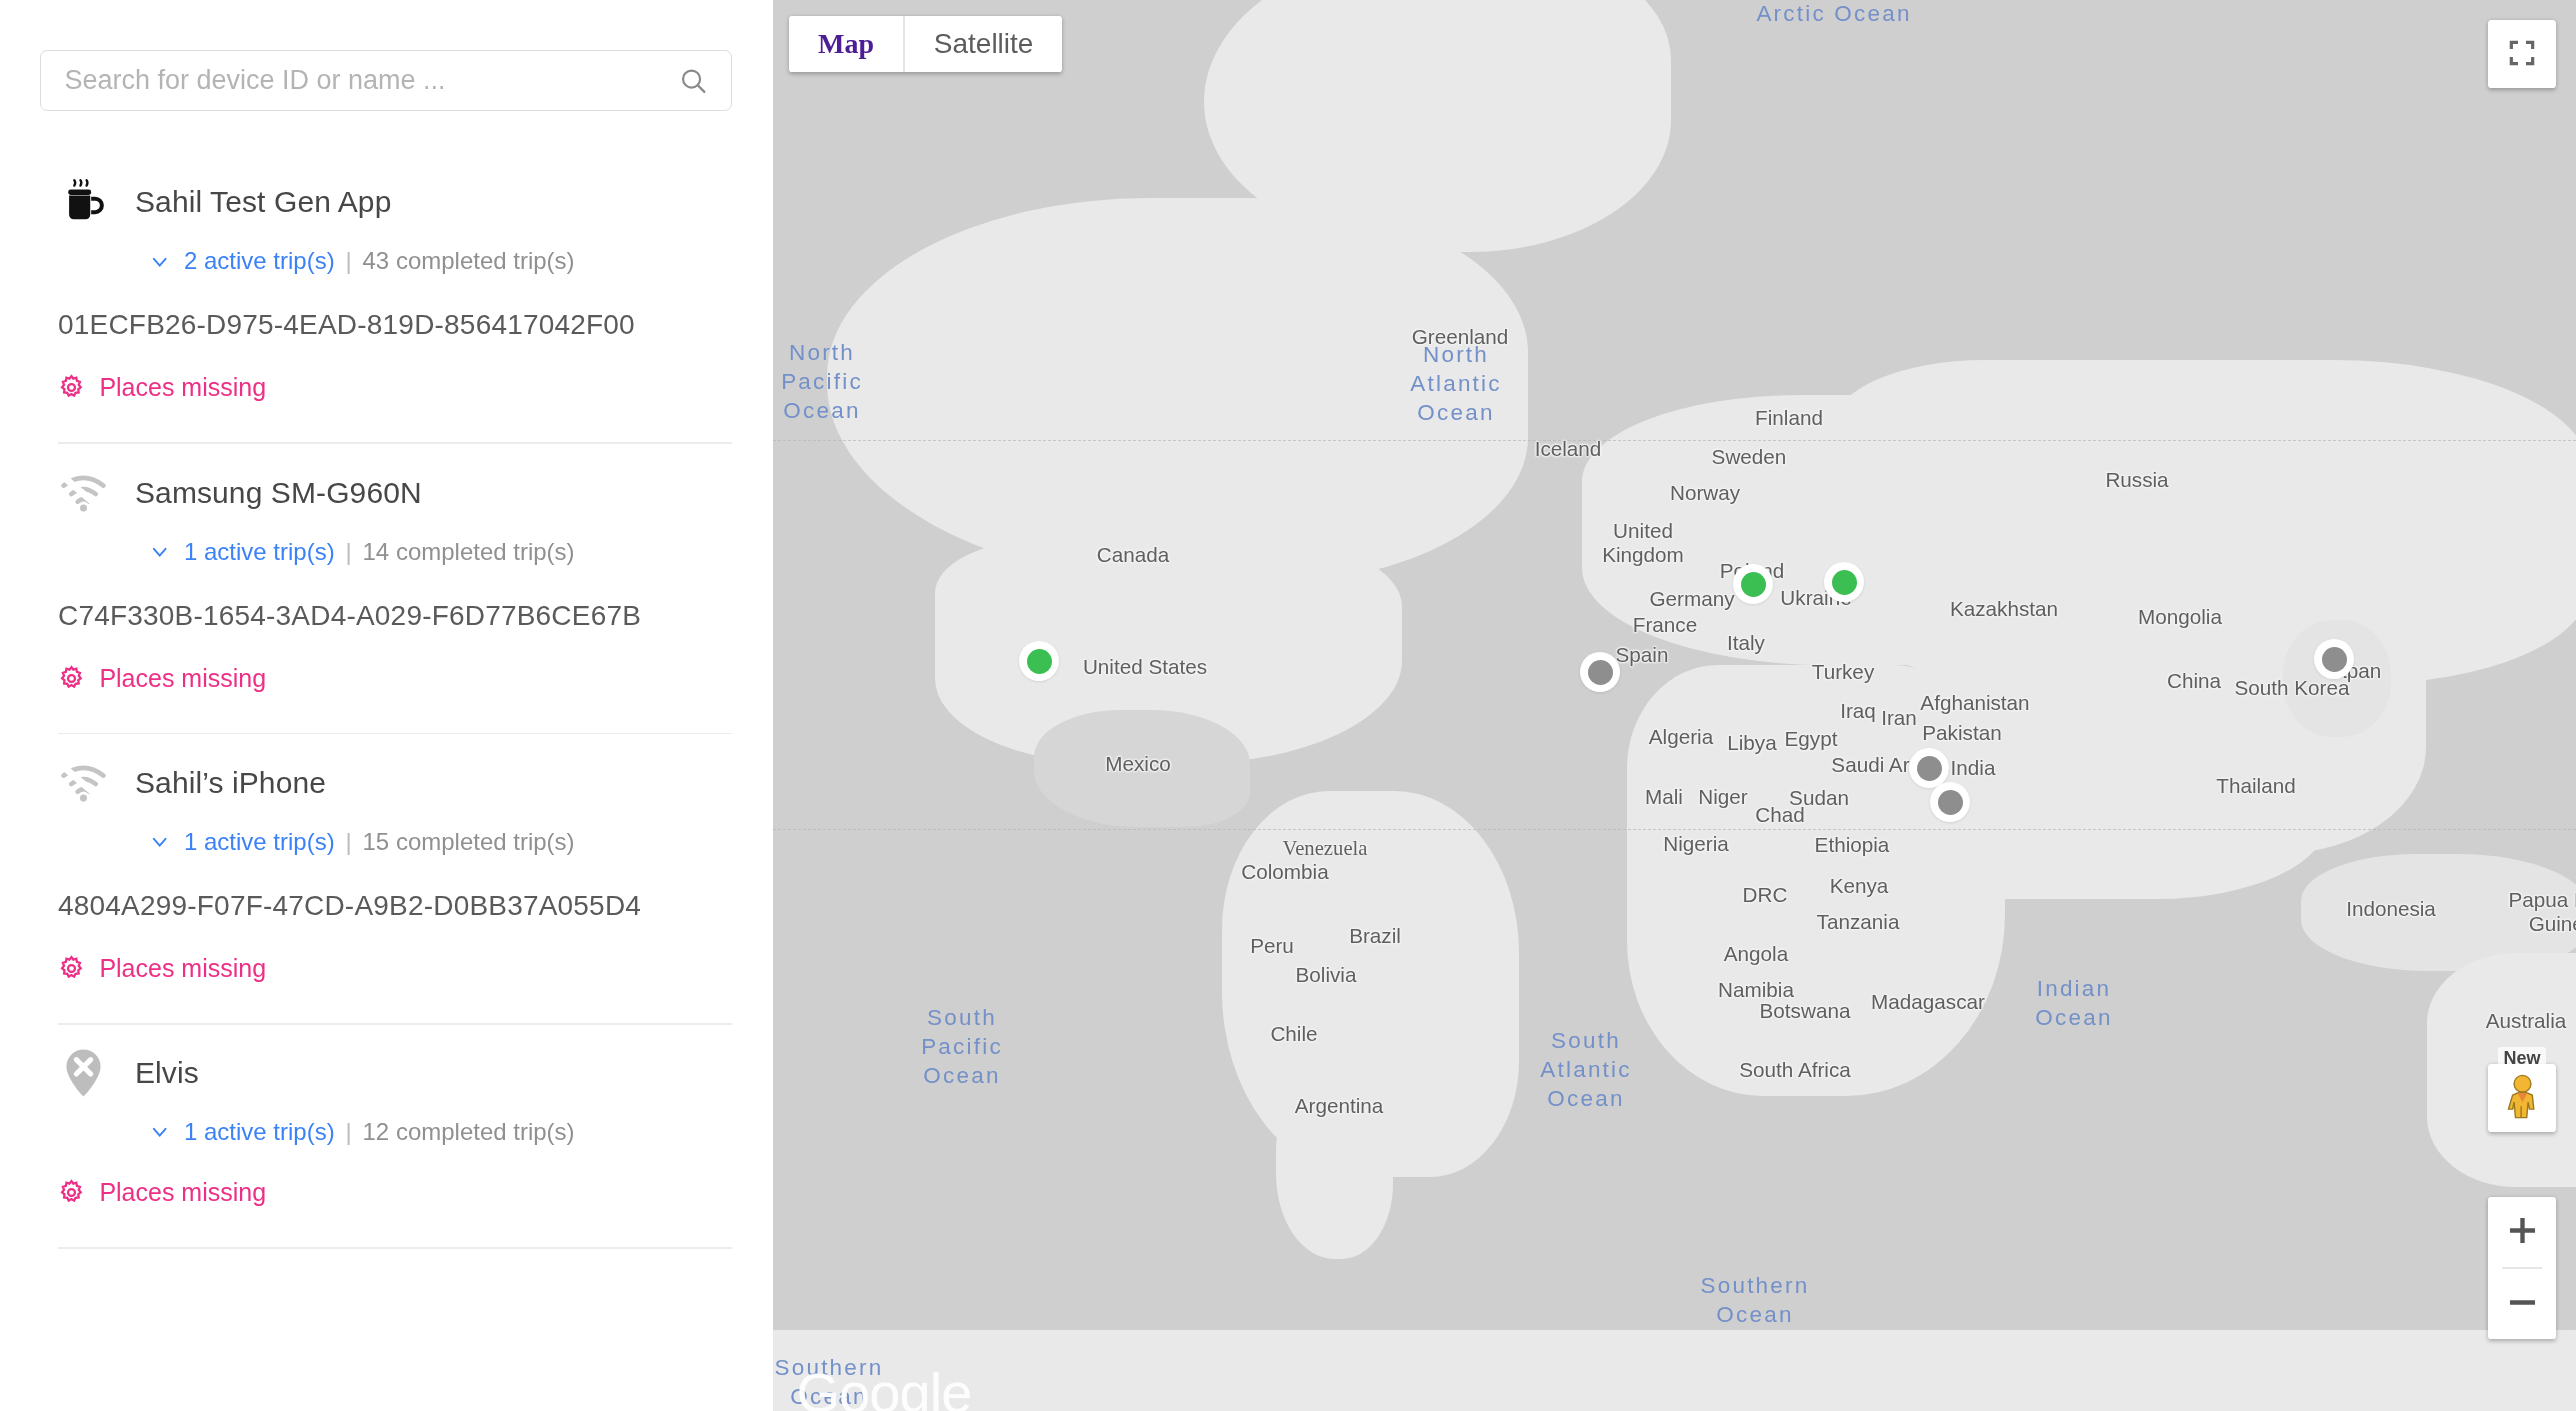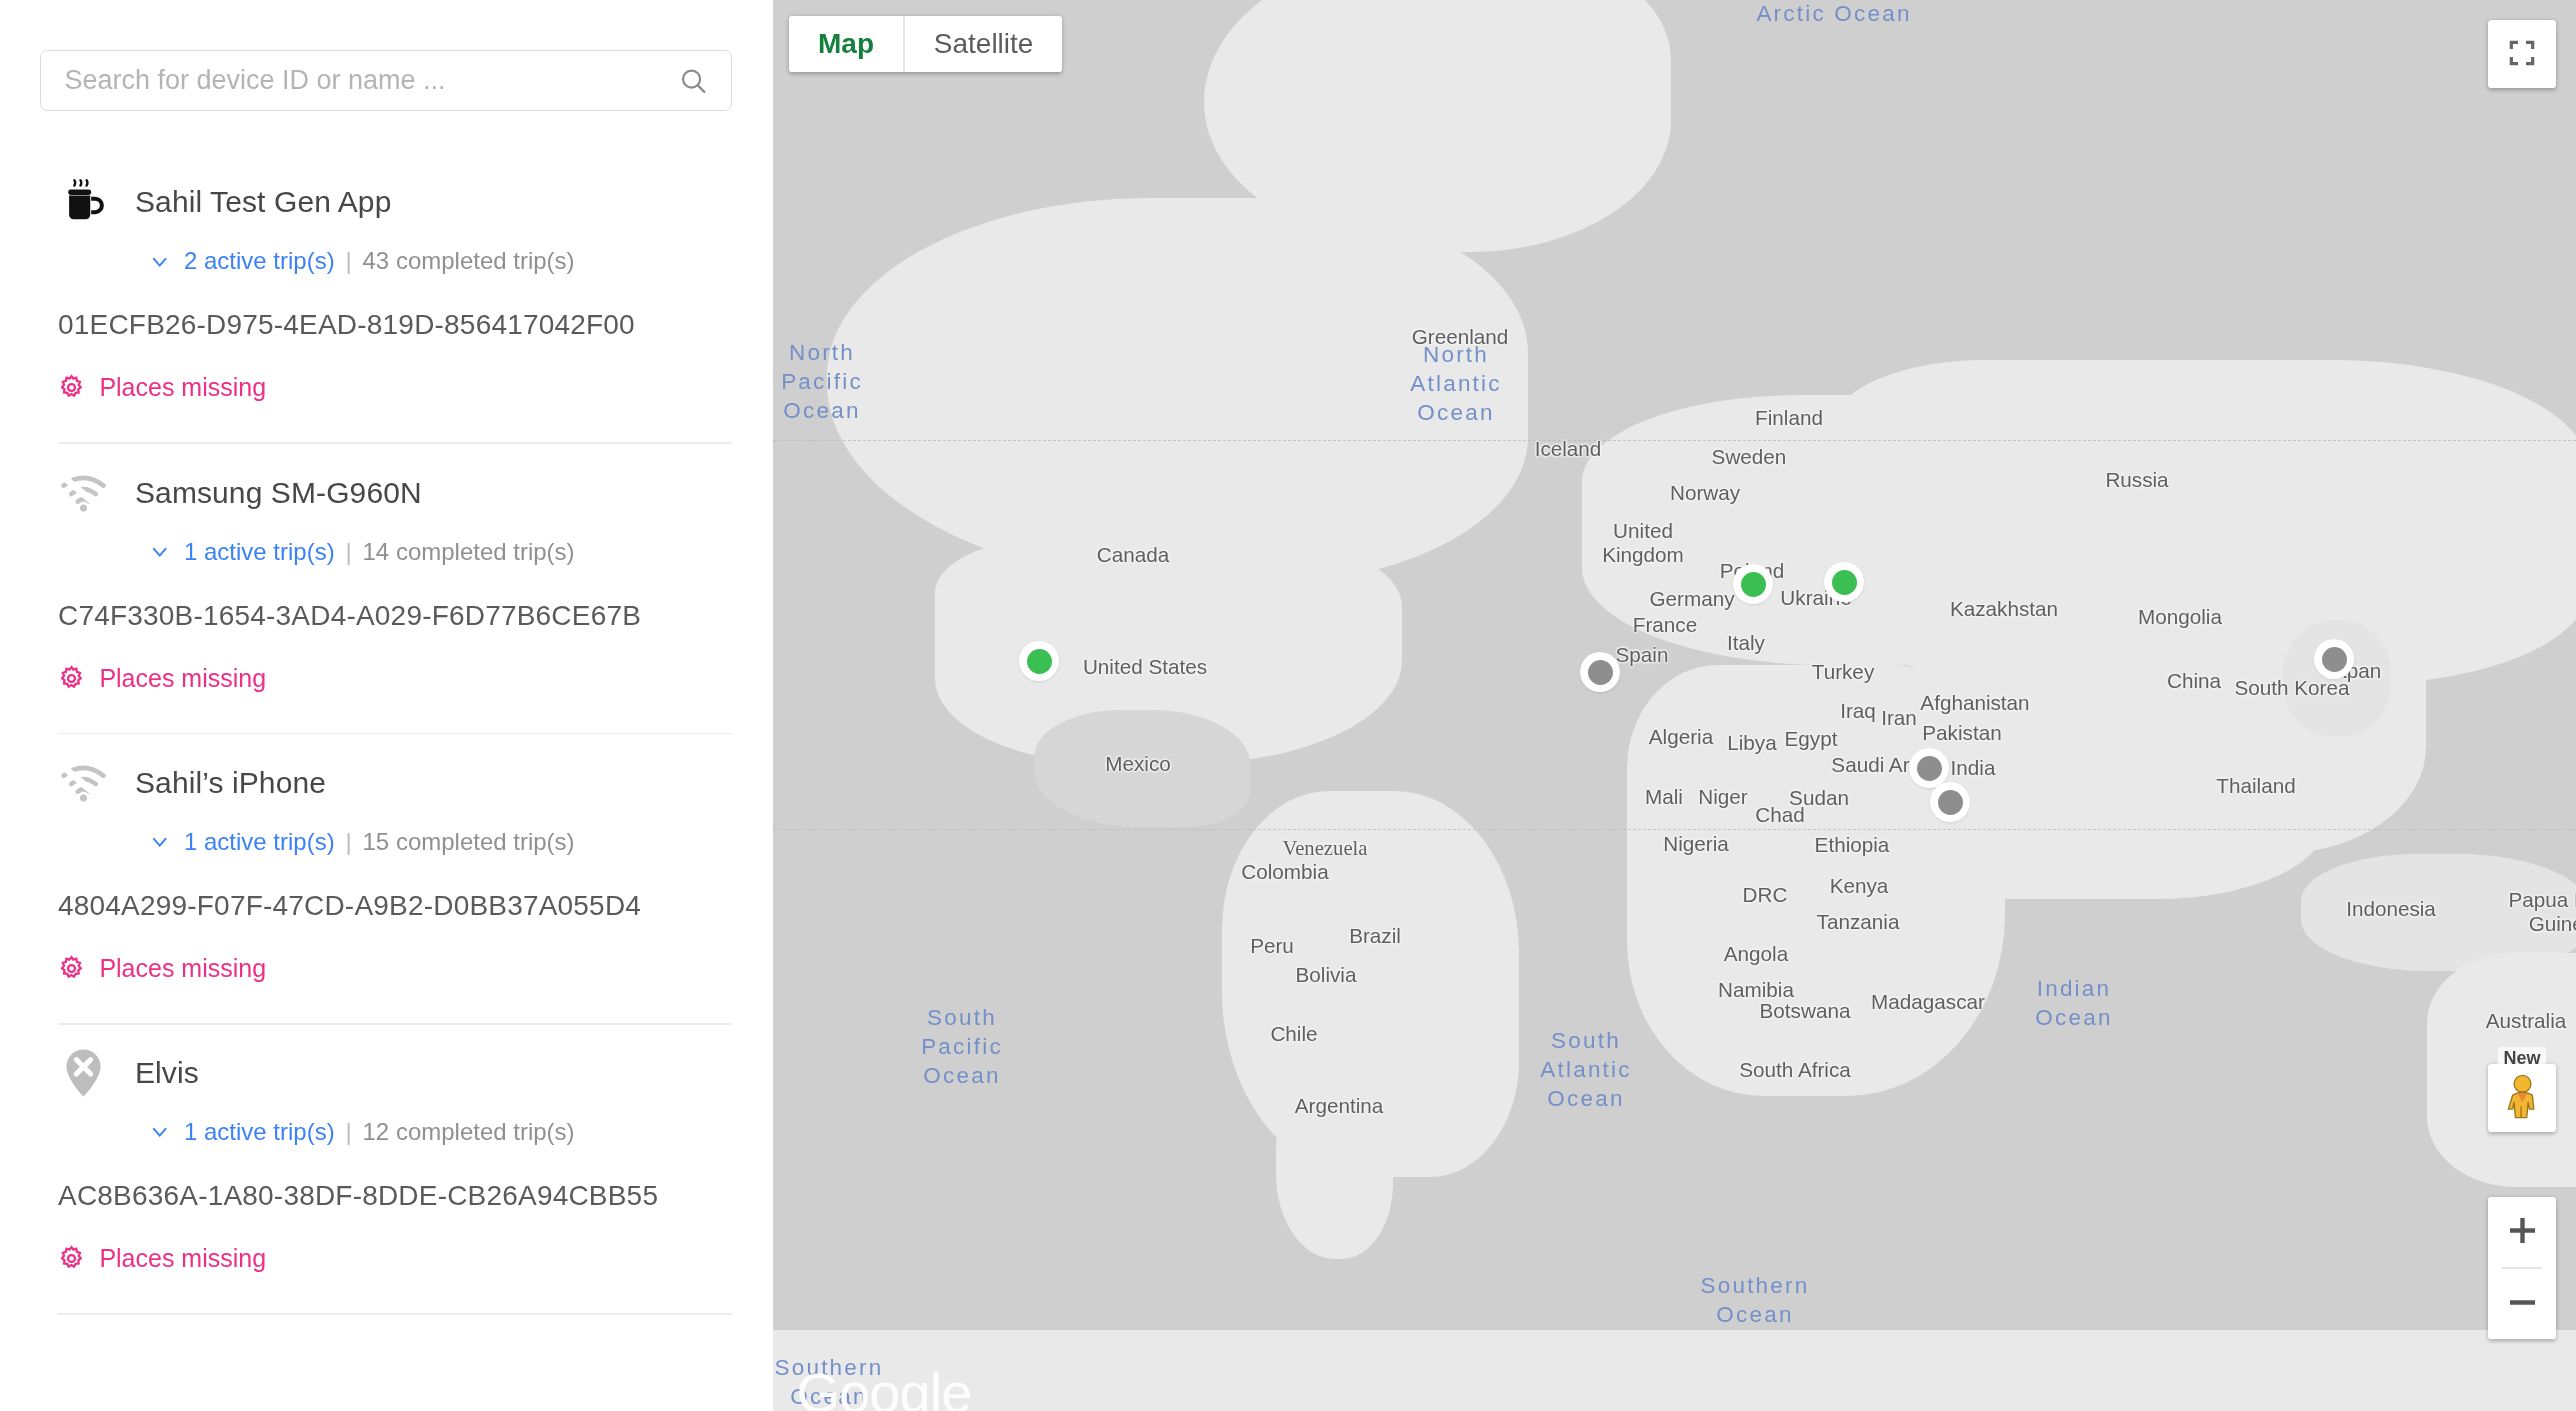--- a/index.html
+++ b/index.html
@@ -191,21 +191,21 @@
   }
   .maptype button {
     border: 0;
     background: #fff;
     font-family: "Liberation Sans", sans-serif;
     font-size: 28px;
     padding: 0 29px;
     cursor: pointer;
     color: #5c5c5c;
   }
-  .maptype button.active { color: #15803d; font-weight: bold; }
+  .maptype button.active { color: #4c1d95; font-weight: bold; font-family: Liberation Serif, serif; }
   .maptype .mt-divider { width: 1.8px; background: #e6e6e6; }
 
   .fullscreen-btn {
     position: absolute;
     top: 20px; right: 20px;
     width: 68px; height: 68px;
     background: #fff;
     border-radius: 3.6px;
     box-shadow: 0 1.8px 4.5px rgba(0,0,0,.28);
     display: flex; align-items: center; justify-content: center;
@@ -411,21 +411,20 @@
      <div class="trip-row">
        <span class="chevron">
          <svg width="23.4" height="23.4" viewBox="0 0 24 24" fill="none" stroke="#3b82f6" stroke-width="2" stroke-linecap="round">
            <polyline points="6,9 12,16 18,9"></polyline>
          </svg>
        </span>
        <span class="trip-active">1 active trip(s)</span>
        <span class="trip-sep">|</span>
        <span class="trip-completed">12 completed trip(s)</span>
      </div>
-     <div class="device-id">AC8B636A-1A80-38DF-8DDE-CB26A94CBB55</div>
      <div class="places-row">
        <span class="gear-icon">
               <svg width="27" height="27" viewBox="0 0 24 24" fill="none" stroke="#ed2f86" stroke-width="2">
       <circle cx="12" cy="12" r="3.1"></circle>
       <path d="M12 1.8 l1.6 2.3 2.7 -.8 .5 2.8 2.7 .9 -1.1 2.6 1.8 2.2 -2.2 1.8 .4 2.8 -2.8 .3 -1.3 2.5 -2.4 -1.4 -2.4 1.4 -1.3 -2.5 -2.8 -.3 .4 -2.8 -2.2 -1.8 1.8 -2.2 -1.1 -2.6 2.7 -.9 .5 -2.8 2.7 .8 z"></path>
     </svg>
             </span>
        <span class="places-label">Places missing</span>
      </div>
         </div>

